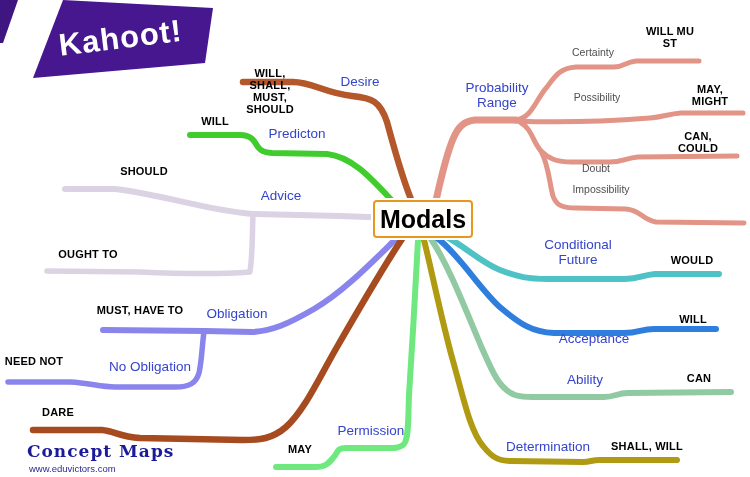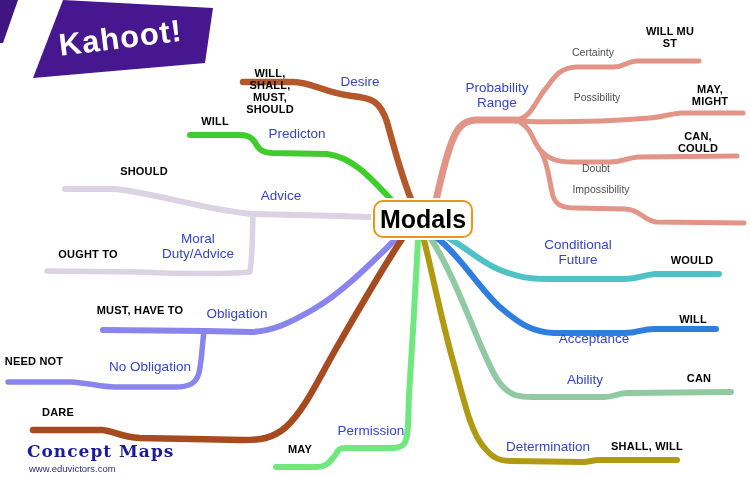--- a/index.html
+++ b/index.html
@@ -9,21 +9,21 @@
   }
   #map-svg{position:absolute;left:0;top:0;}
   #map-svg path{fill:none;stroke-linecap:round;stroke-linejoin:round;}
   .lbl{position:absolute;transform:translate(-50%,-50%);white-space:pre-line;
        text-align:center;line-height:1.08;}
   .branch-label{color:#3444cc;font-size:13.5px;}
   .sub-label{color:#4f4f4f;font-size:10.5px;}
   .modal-text{color:#000;font-size:11px;font-weight:bold;letter-spacing:.2px;}
   #center-node{
     position:absolute;left:373px;top:200px;width:96px;height:34px;
-    background:#fffefa;border:2.5px solid #e8971e;border-radius:10px;
+    background:#fffefa;border:2.5px solid #e8971e;border-radius:4px;
     display:flex;align-items:center;justify-content:center;
     font-size:25px;font-weight:bold;color:#000;
     box-shadow:0 0 0 2px #fff;
   }
   #kahoot-logo{
     position:absolute;left:0;top:0;width:230px;height:85px;
     clip-path:polygon(63px 0px,213px 8px,205px 63px,33px 78px);
     display:flex;align-items:center;justify-content:center;
   }
   #kahoot-logo span{
@@ -97,22 +97,20 @@
 MUST,
 SHOULD</div>
   <div class="lbl branch-label" style="left:351px;top:82px;padding-left:18px;">Desire</div>
 
   <div class="lbl modal-text" style="left:215px;top:122px;">WILL</div>
   <div class="lbl branch-label" style="left:297px;top:134px;">Predicton</div>
 
   <div class="lbl modal-text" style="left:144px;top:172px;">SHOULD</div>
   <div class="lbl branch-label" style="left:281px;top:196px;">Advice</div>
 
-  <div class="lbl branch-label" style="left:198px;top:247px;">Moral
-Duty/Advice</div>
   <div class="lbl modal-text" style="left:88px;top:255px;">OUGHT TO</div>
 
   <div class="lbl modal-text" style="left:140px;top:311px;">MUST, HAVE TO</div>
   <div class="lbl branch-label" style="left:237px;top:314px;">Obligation</div>
 
   <div class="lbl modal-text" style="left:34px;top:362px;">NEED NOT</div>
   <div class="lbl branch-label" style="left:150px;top:367px;">No Obligation</div>
 
   <div class="lbl modal-text" style="left:58px;top:413px;">DARE</div>
 

